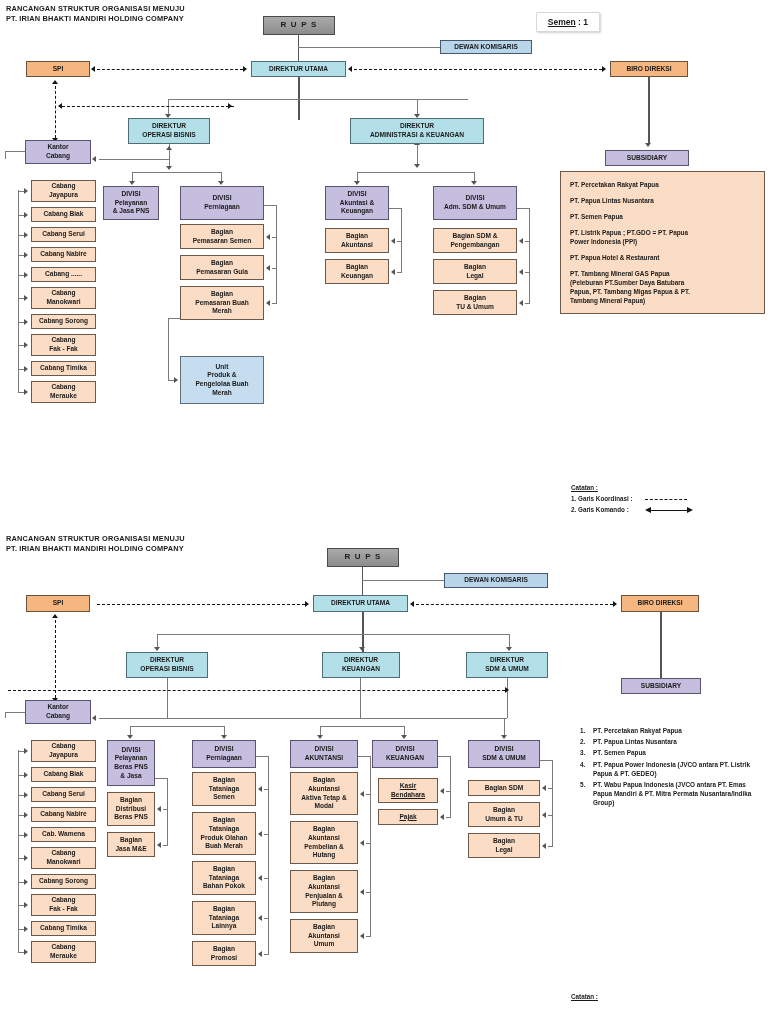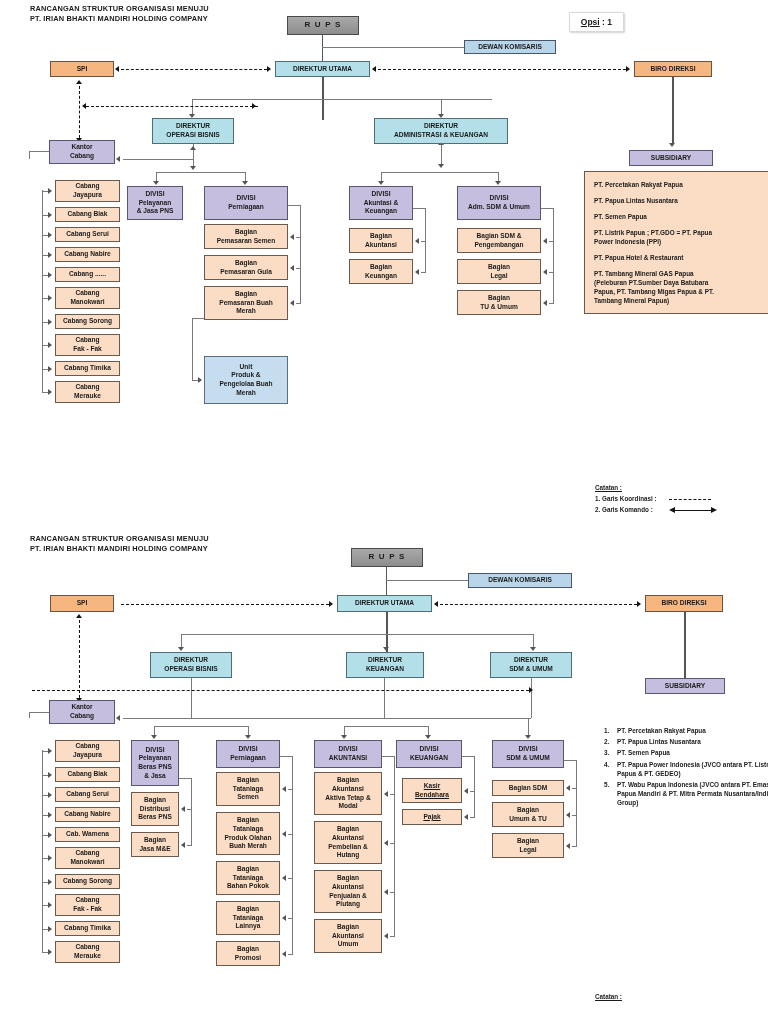--- a/index.html
+++ b/index.html
@@ -6,21 +6,21 @@
   * { box-sizing: border-box; }
   html, body { margin:0; padding:0; }
   body {
     width: 768px; height: 1024px;
     background: #ffffff;
     font-family: "Liberation Sans", sans-serif;
     color: #1a1a1a;
     position: relative;
     overflow: hidden;
   }
-  .chart { position: absolute; left:0; width:608px;margin-left:24px; }
+  .chart { position: absolute; left:0; width:608px; }
   #chart1 { top: 0; height: 535px; }
   #chart2 { top: 530px; height: 494px; }
 
   .title {
     position:absolute; left:6px; top:4px;
     font-size:7.4px; font-weight:bold; line-height:10px;
     letter-spacing:0.15px; white-space:pre-line;
   }
 
   .opsi {
@@ -109,21 +109,21 @@
 </style>
 </head>
 <body>
 
 <div class="chart" id="chart1">
 
   <div class="title">RANCANGAN STRUKTUR ORGANISASI MENUJU
 PT. IRIAN BHAKTI MANDIRI HOLDING COMPANY</div>
 
   <div class="opsi">
-    <u>Opsi</u> : <span>1</span>
+    <u>Semen</u> : <span>1</span>
   </div>
 
   <div class="node n-rups" style="left:263px; top:16px; width:72px; height:19px;">R U P S</div>
 
   <div class="ln lnv ln-dark" style="left:298px; top:35px; height:26px;"></div>
 
   <div class="ln lnh" style="left:298px; top:47px; width:142px;"></div>
   <div class="node n-blue2" style="left:440px; top:40px; width:92px; height:14px;">DEWAN KOMISARIS</div>
 
   <div class="node n-blue" style="left:251px; top:61px; width:95px; height:16px;">DIREKTUR UTAMA</div>

